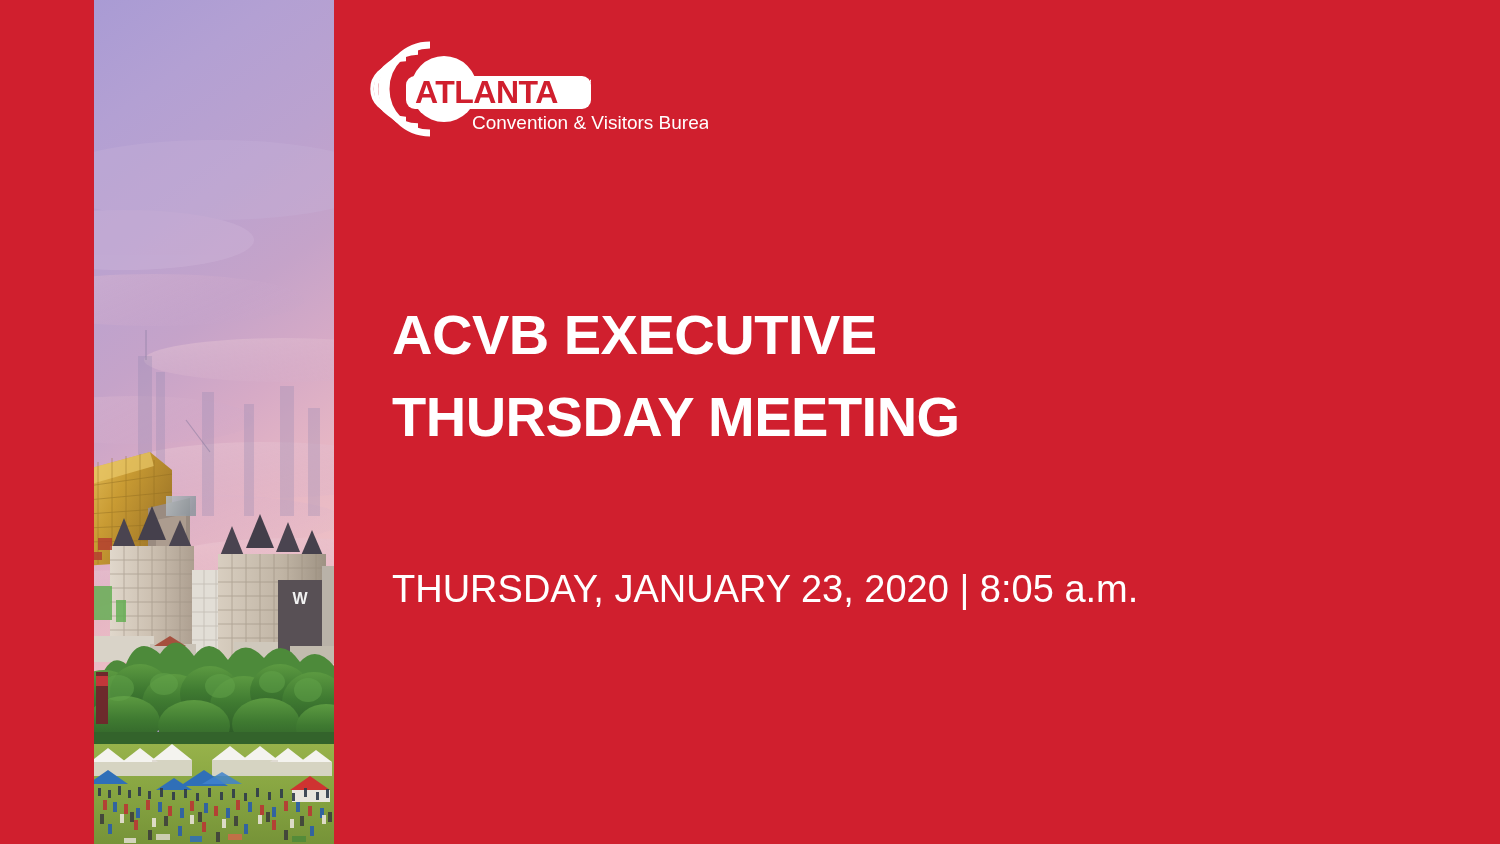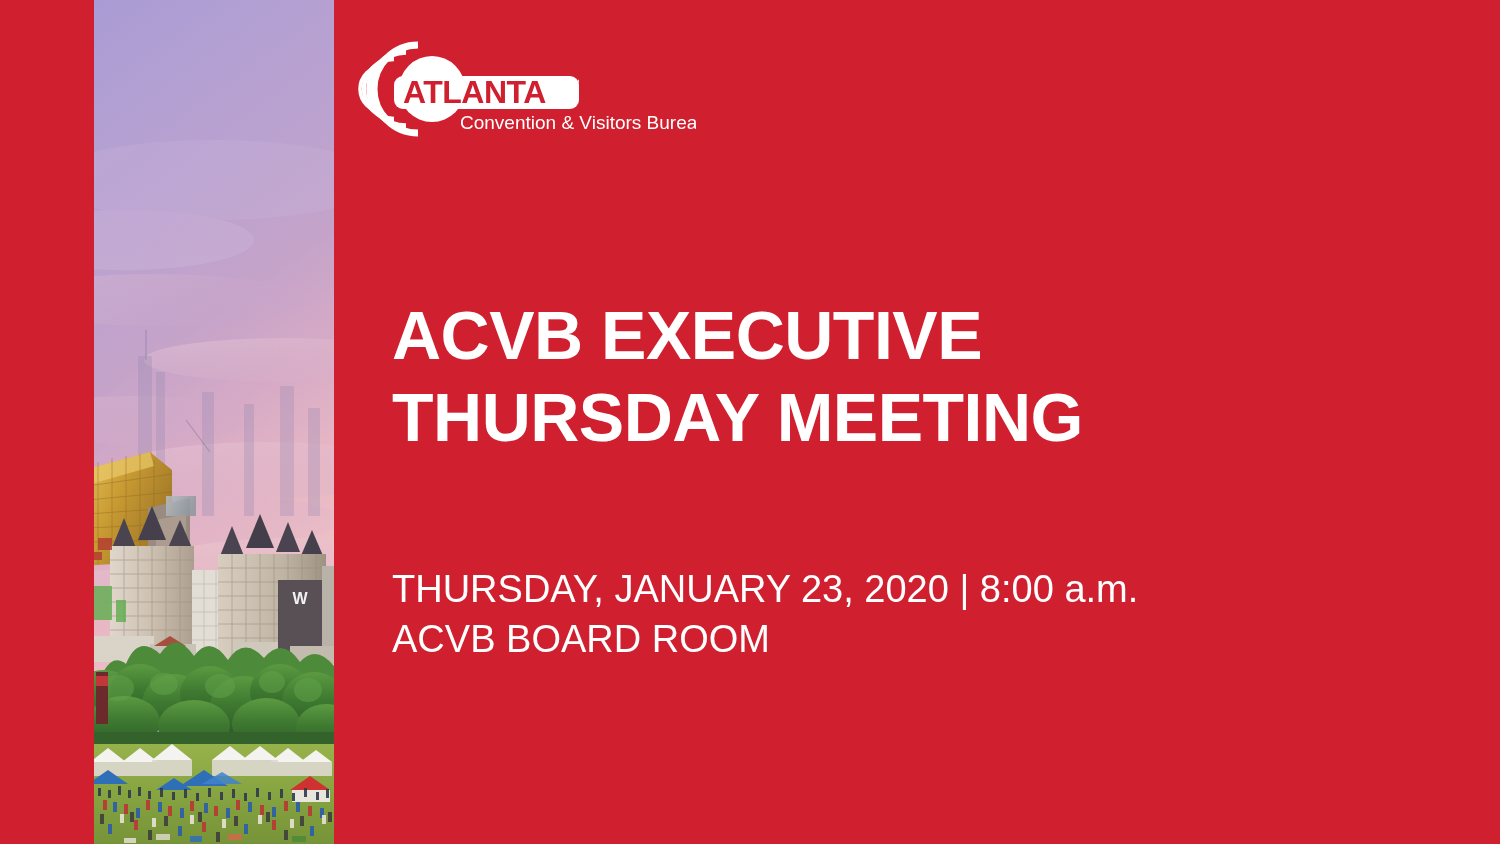--- a/index.html
+++ b/index.html
@@ -29,38 +29,38 @@
     width: 240px;
     height: 844px;
     overflow: hidden;
     background: #b49ad0;
   }
   .photo-strip svg { display: block; width: 240px; height: 844px; }
 
   
   .logo {
     position: absolute;
-    left: 356px;
+    left: 368px;
     top: 33px;
     width: 340px;
     height: 112px;
   }
   .logo svg { display: block; width: 340px; height: 112px; }
 
   
   .title-block {
     position: absolute;
     left: 392px;
     top: 294px;
     width: 1000px;
   }
   .title-line {
     font-family: "Liberation Sans", sans-serif;
     font-weight: bold;
-    font-size: 68px;
+    font-size: 56px;
     line-height: 82px;
     color: #FFFFFF;
     letter-spacing: -0.5px;
     white-space: nowrap;
   }
 
   
   .subtitle-block {
     position: absolute;
     left: 392px;
@@ -447,17 +447,16 @@
       <text x="104" y="96" font-family="'Liberation Sans', sans-serif" font-size="19" fill="#FFFFFF">Convention &amp; Visitors Bureau</text>
     </svg>
   </div>
 
   <div class="title-block">
     <div class="title-line">ACVB EXECUTIVE</div>
     <div class="title-line">THURSDAY MEETING</div>
   </div>
 
   <div class="subtitle-block">
-    <div class="subtitle-line">THURSDAY, JANUARY 23, 2020 | 8:00 a.m.</div>
-    <div class="subtitle-line">ACVB BOARD ROOM</div>
+    <div class="subtitle-line">THURSDAY, JANUARY 23, 2020 | 8:05 a.m.</div>
   </div>
 
 </div>
 
 </body></html>

